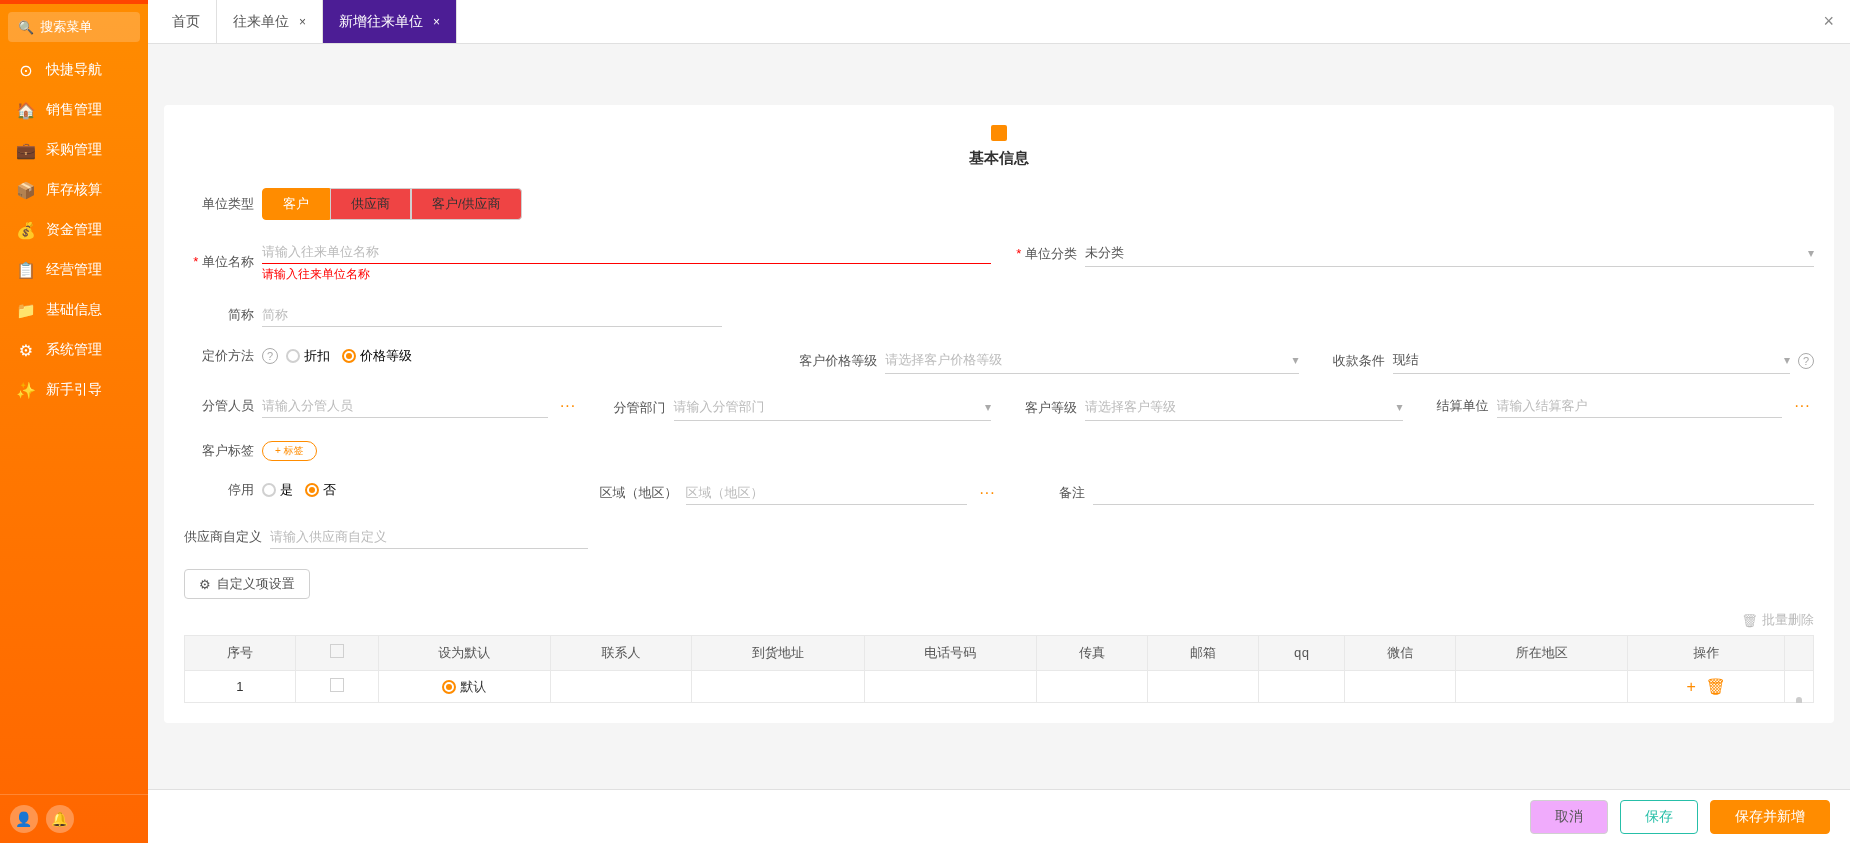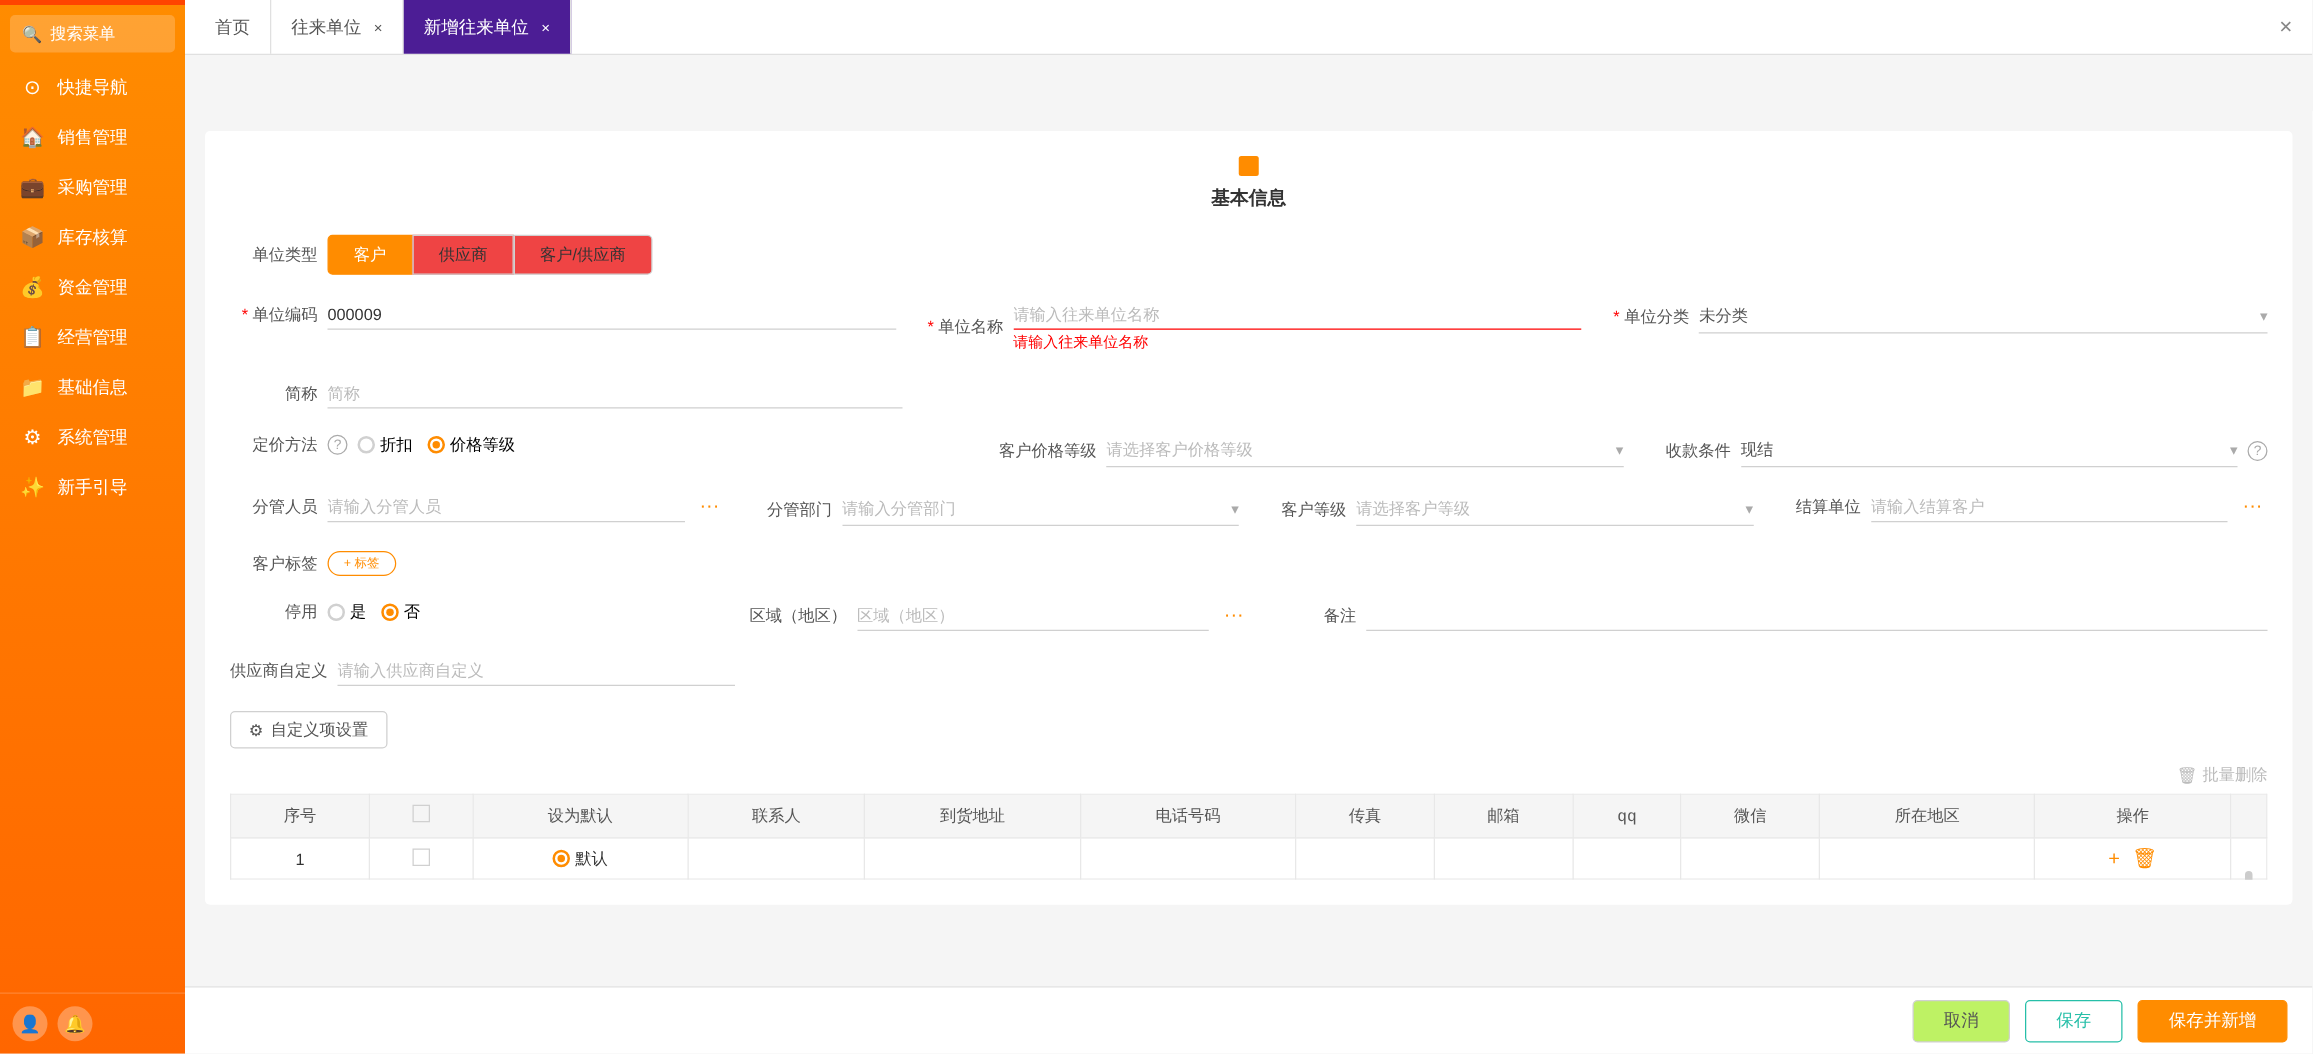--- a/index.html
+++ b/index.html
@@ -363,21 +363,21 @@
       height: 54px;
     }
     .btn {
       padding: 7px 24px;
       border-radius: 4px;
       font-size: 14px;
       cursor: pointer;
       border: 1px solid #d0d0d0;
     }
     .btn-cancel {
-      background: #bef264;
+      background: #f0abfc;
       color: #555;
     }
     .btn-save {
       background: white;
       color: #26bfa8;
       border-color: #26bfa8;
     }
     .btn-save-new {
       background: #ff8c00;
       color: white;
@@ -498,24 +498,20 @@
       <div class="form-type-row">
         <div class="form-label">单位类型</div>
         <div class="type-btn-group">
           <button class="type-btn active">客户</button>
           <button class="type-btn">供应商</button>
           <button class="type-btn">客户/供应商</button>
         </div>
       </div>
 
       <div class="form-row">
-        <div class="form-field">
-          <div class="form-label required">单位编码</div>
-          <input class="form-input" type="text" value="000009" style="">
-        </div>
         <div class="form-field">
           <div class="form-label required">单位名称</div>
           <div class="form-input-wrapper">
             <input class="form-input error" type="text" placeholder="请输入往来单位名称" style="">
             <div class="error-msg">请输入往来单位名称</div>
           </div>
         </div>
         <div class="form-field">
           <div class="form-label required">单位分类</div>
           <div class="form-select">

